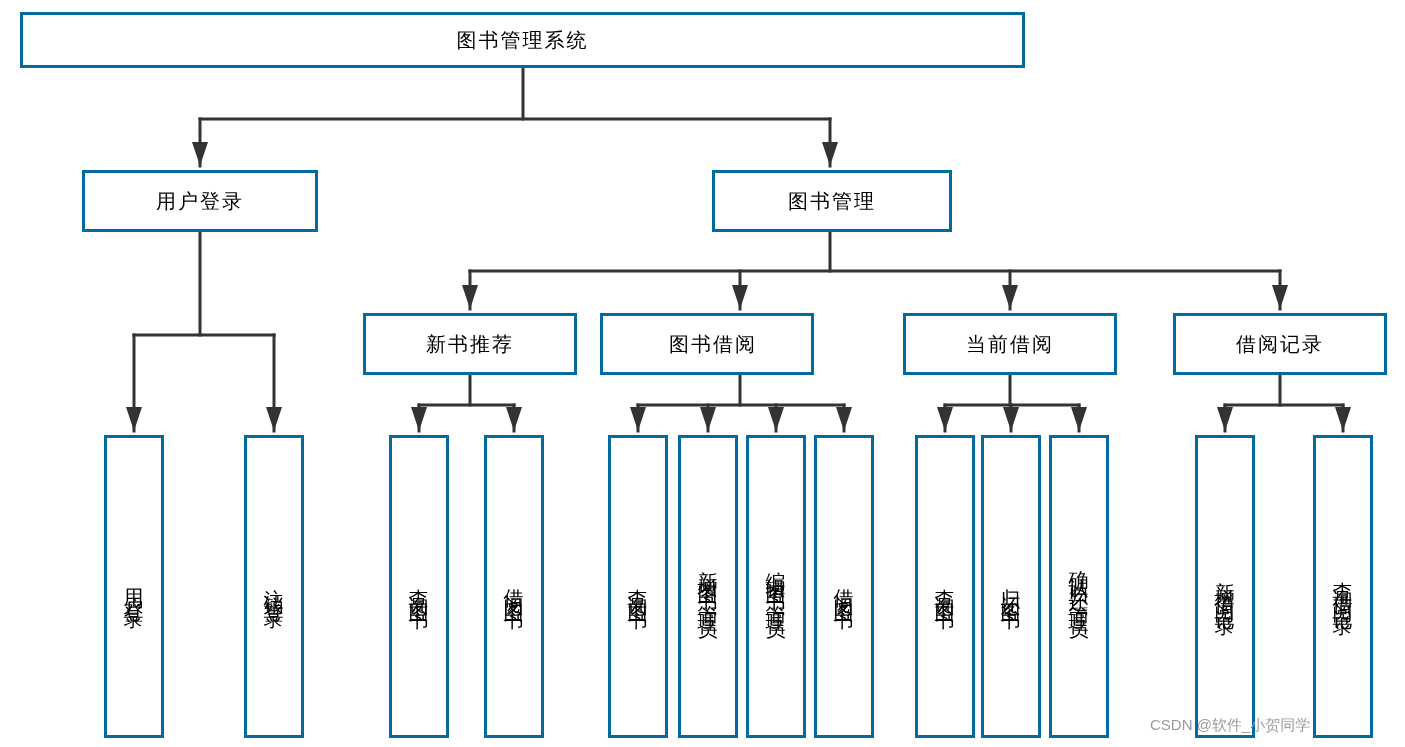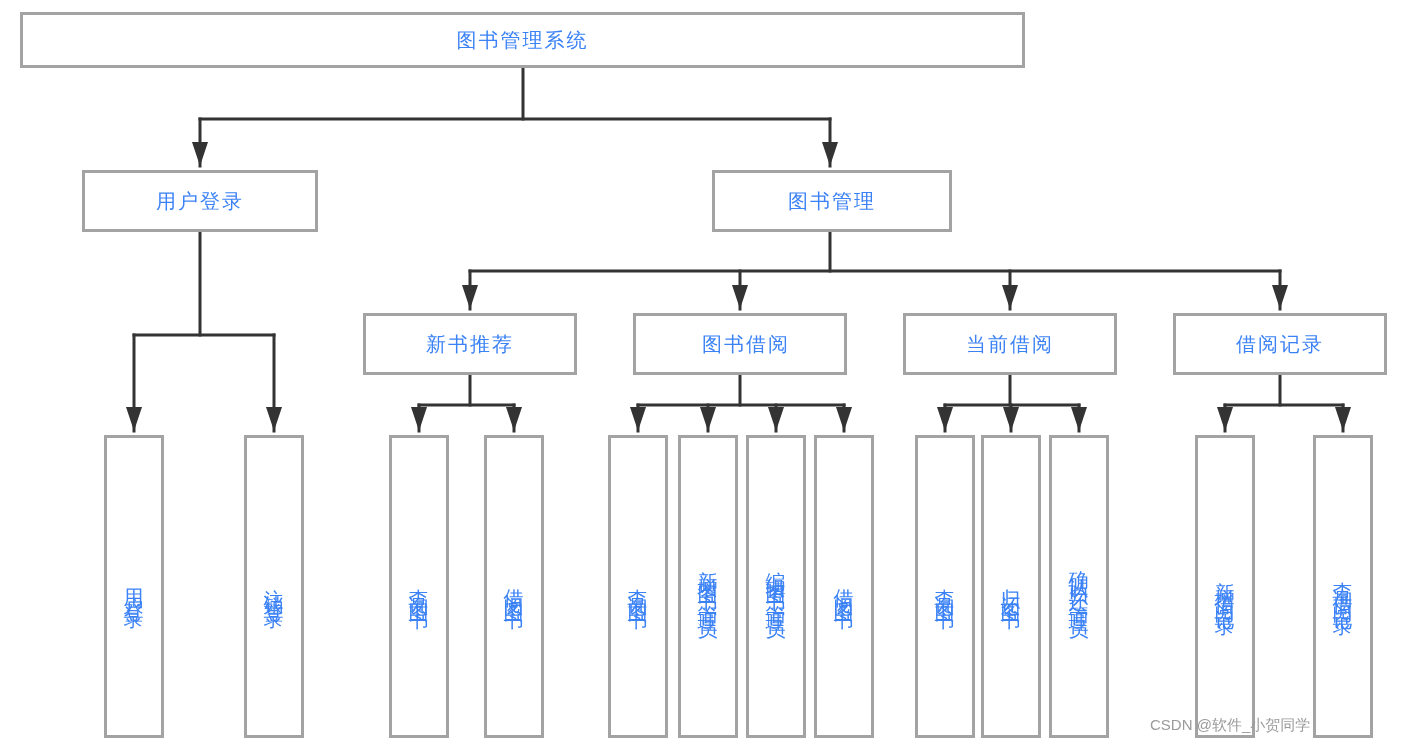--- a/index.html
+++ b/index.html
@@ -18,23 +18,23 @@
   svg.connectors {
     position: absolute;
     left: 0; top: 0;
     width: 1405px;
     height: 747px;
     pointer-events: none;
   }
   .node {
     position: absolute;
     box-sizing: border-box;
-    border: 3px solid #a3a3a3;
+    border: 3px solid #0369a1;
     background: #ffffff;
-    color: #3b82f6;
+    color: #000000;
     display: flex;
     align-items: center;
     justify-content: center;
     text-align: center;
   }
   .hnode {
     font-size: 20px;
     letter-spacing: 2px;
     white-space: nowrap;
   }
@@ -43,21 +43,21 @@
     text-orientation: mixed;
     font-size: 20px;
     letter-spacing: 7px;
     line-height: 1;
   }
   .root-box   { left: 20px;   top: 12px;  width: 1005px; height: 56px; }
   .l2-0       { left: 82px;   top: 170px; width: 236px;  height: 62px; }
   .l2-1       { left: 712px;  top: 170px; width: 240px;  height: 62px; }
   .l3         { top: 313px;   width: 214px; height: 62px; text-align: center; }
   .l3-0 { left: 363px; }
-  .l3-1 { left: 633px; padding-left: 12px; }
+  .l3-1 { left: 600px; padding-left: 12px; }
   .l3-2 { left: 903px; }
   .l3-3 { left: 1173px; }
   .leaf       { top: 435px;   width: 60px; height: 303px; }
   .leaf-0  { left: 104px; }
   .leaf-1  { left: 244px; }
   .leaf-2  { left: 389px; }
   .leaf-3  { left: 484px; }
   .leaf-4  { left: 608px; }
   .leaf-5  { left: 678px; }
   .leaf-6  { left: 746px; }

